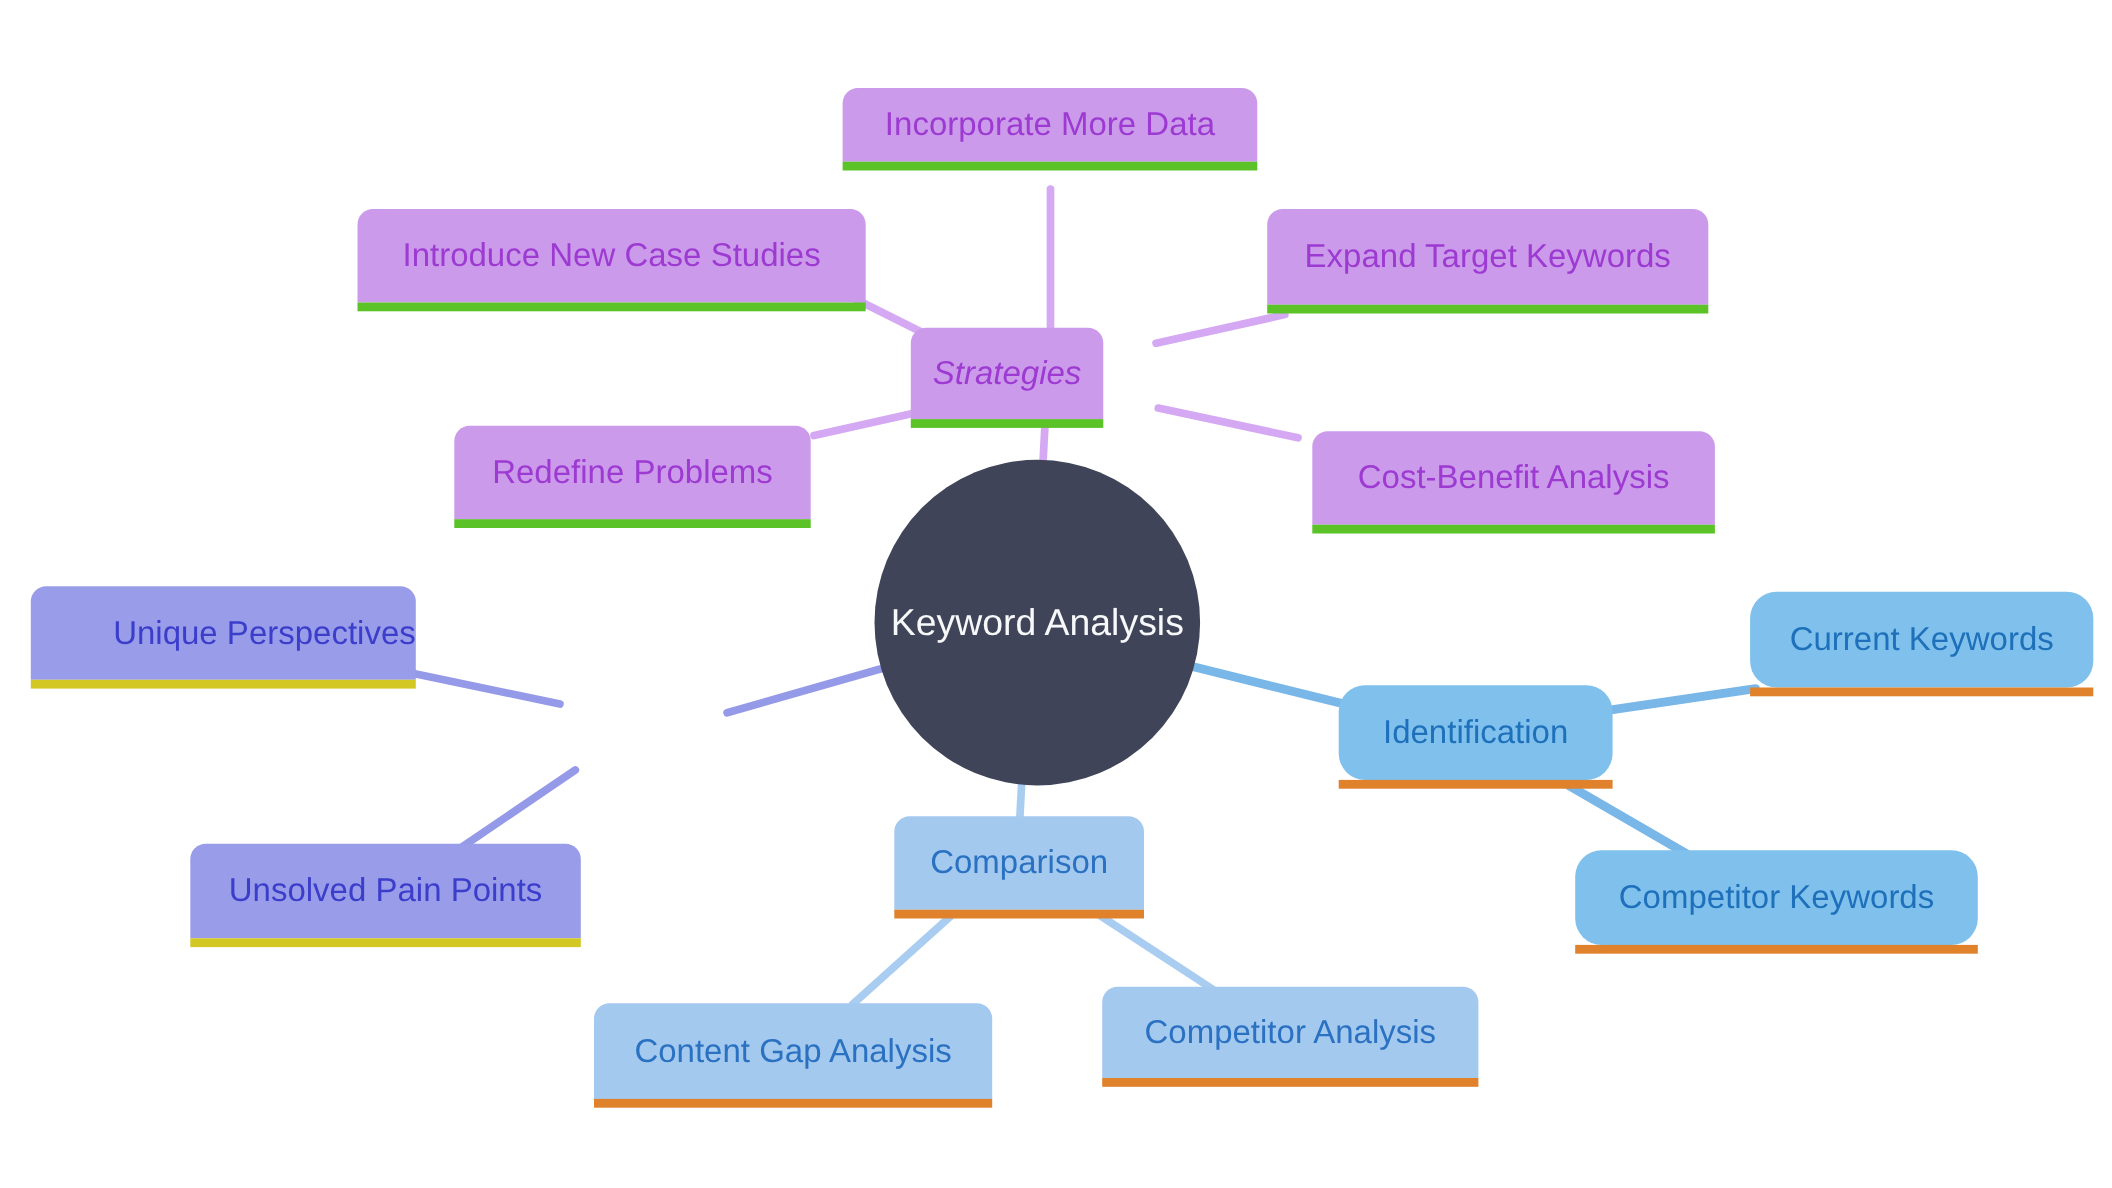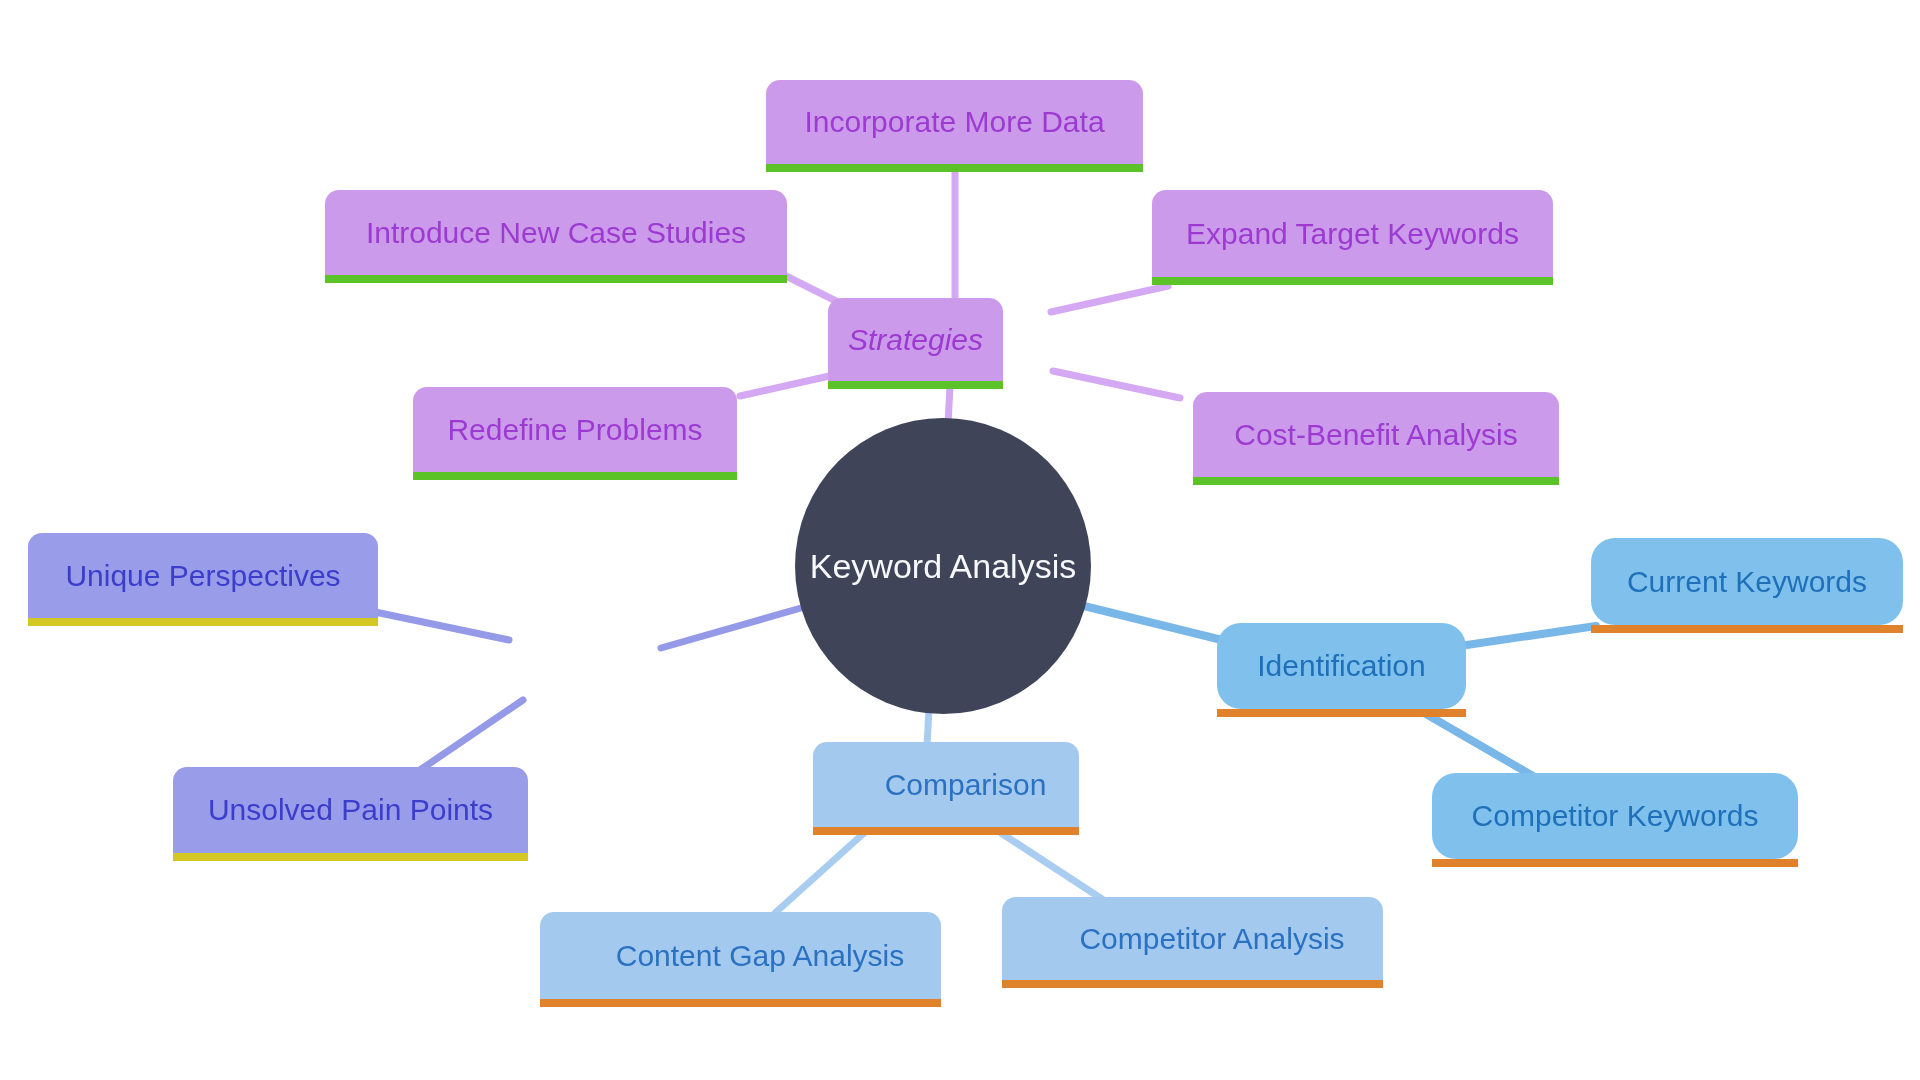--- a/index.html
+++ b/index.html
@@ -27,42 +27,42 @@
   }
   .node .underline {
     position: absolute; left: 0; right: 0; bottom: -8px; height: 8px;
   }
   .node.strategies     { background: var(--strategies-fill, #cc9aea);     color: var(--strategies-text, #9c3ad2); }
   .node.strategies .underline   { background: var(--strategies-underline, #5bc328); }
   .node.insights       { background: var(--insights-fill, #999ce9);       color: var(--insights-text, #3b3dcb); }
   .node.insights .underline     { background: var(--insights-underline, #d3c723); }
   .node.identification { background: var(--identification-fill, #7fc1ec); color: var(--identification-text, #1e70ba); border-radius: 24px; }
   .node.identification .underline { background: var(--identification-underline, #e0812c); }
-  .node.comparison     { background: var(--comparison-fill, #a4c9ef);     color: var(--comparison-text, #2a71c2); padding-left: 39px; }
+  .node.comparison     { background: var(--comparison-fill, #a4c9ef);     color: var(--comparison-text, #2a71c2); }
   .node.comparison .underline   { background: var(--comparison-underline, #e0812c); }
 
   .center-node {
     position: absolute; z-index: 2;
     left: 795px; top: 418px; width: 296px; height: 296px;
     border-radius: 50%;
     background: var(--center-fill, #3f4458);
     color: var(--center-text, #f7f8fa);
     display: flex; align-items: center; justify-content: center;
     font-size: 34px; font-weight: 400;
   }
 
   
   .n-strategies            { left: 828px;  top: 298px; width: 175px; height: 83px; font-style: italic; }
-  .n-incorporate-more-data { left: 766px;  top: 80px;  width: 377px; height: 84px; }
+  .n-incorporate-more-data { left: 766px;  top: 80px;  width: 377px; height: 67px; }
   .n-introduce-new-case-studies { left: 325px; top: 190px; width: 462px; height: 85px; }
   .n-expand-target-keywords { left: 1152px; top: 190px; width: 401px; height: 87px; }
   .n-redefine-problems     { left: 413px;  top: 387px; width: 324px; height: 85px; }
   .n-cost-benefit-analysis { left: 1177px; top: 392px; width: 366px; height: 85px; margin-left: 16px; }
   .n-insights              { left: 506px;  top: 612px; width: 158px; height: 84px; }
-  .n-unique-perspectives   { left: 28px;   top: 533px; width: 350px; height: 85px; }
+  .n-unique-perspectives   { left: 28px;   top: 533px; width: 350px; height: 85px; justify-content: flex-end; }
   .n-unsolved-pain-points  { left: 173px;  top: 767px; width: 355px; height: 86px; }
   .n-identification        { left: 1217px; top: 623px; width: 249px; height: 86px; }
   .n-current-keywords      { left: 1591px; top: 538px; width: 312px; height: 87px; }
   .n-competitor-keywords   { left: 1432px; top: 773px; width: 366px; height: 86px; }
   .n-comparison            { left: 813px;  top: 742px; width: 227px; height: 85px; }
   .n-content-gap-analysis  { left: 540px;  top: 912px; width: 362px; height: 87px; }
   .n-competitor-analysis   { left: 1002px; top: 897px; width: 342px; height: 83px; align-items: center; }
 </style>
 </head>
 <body>

